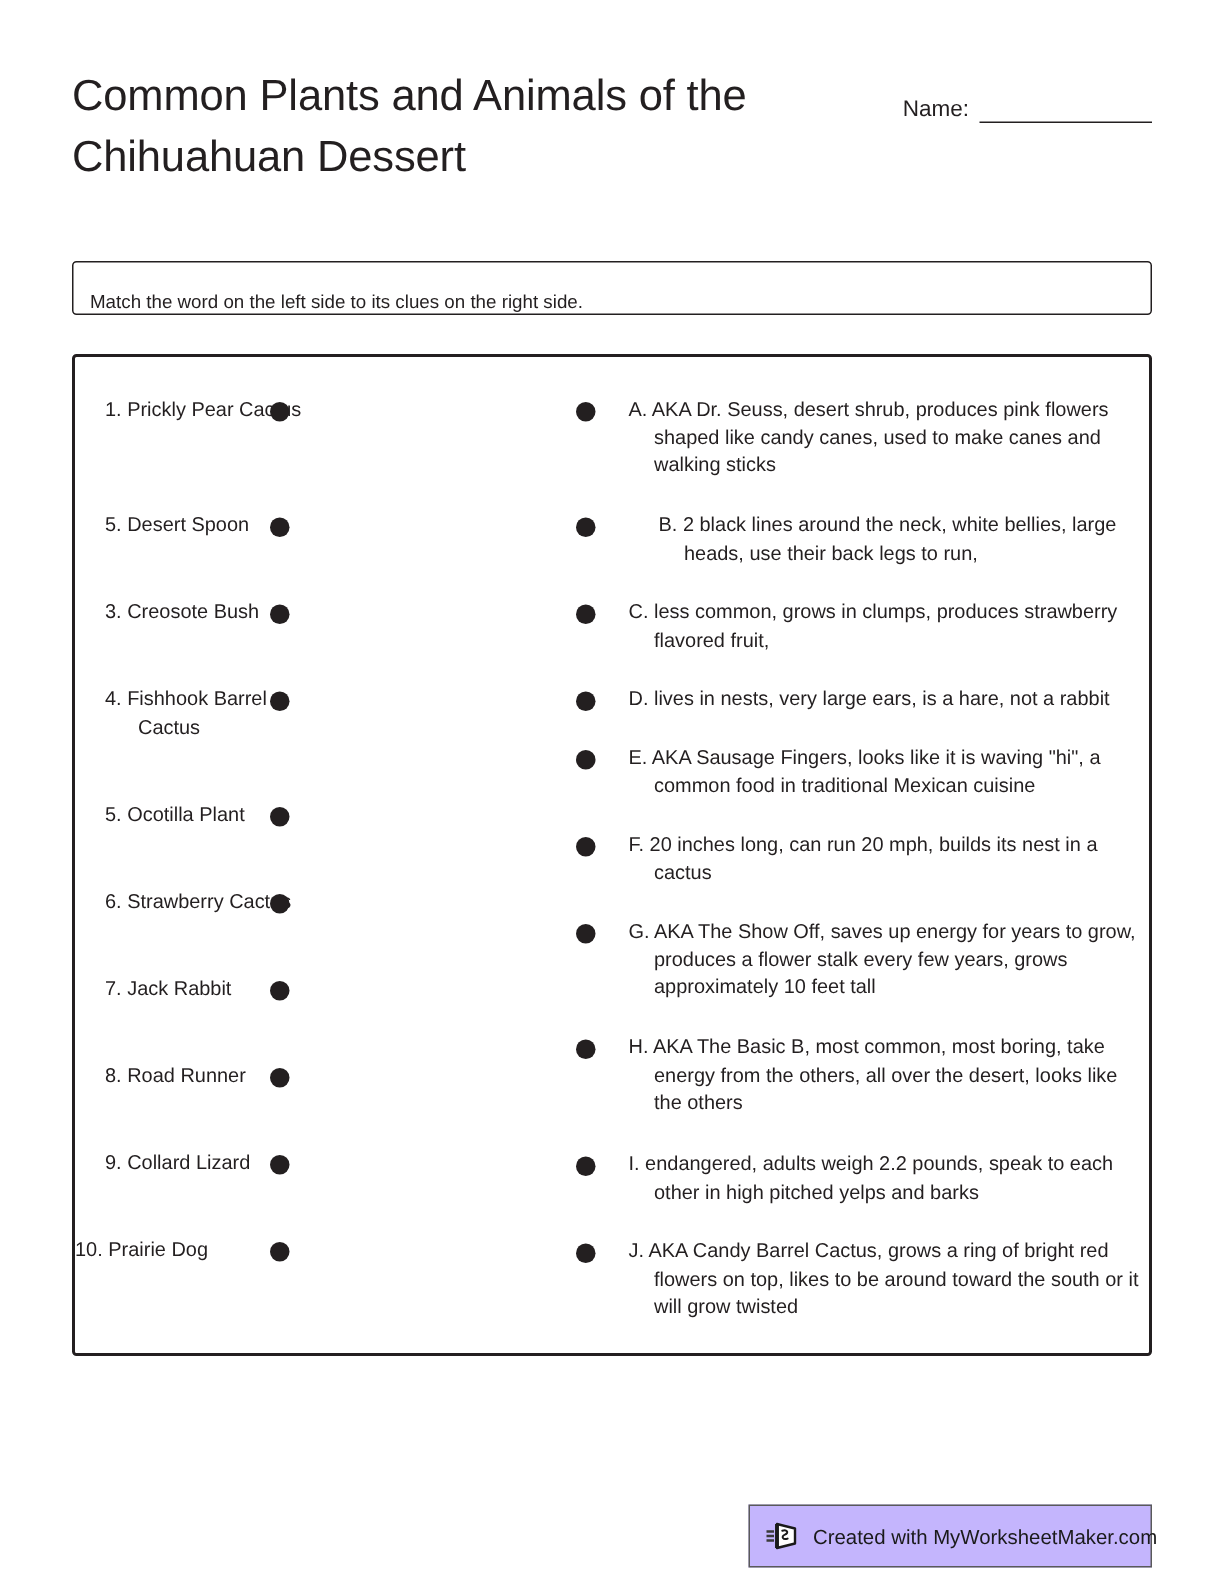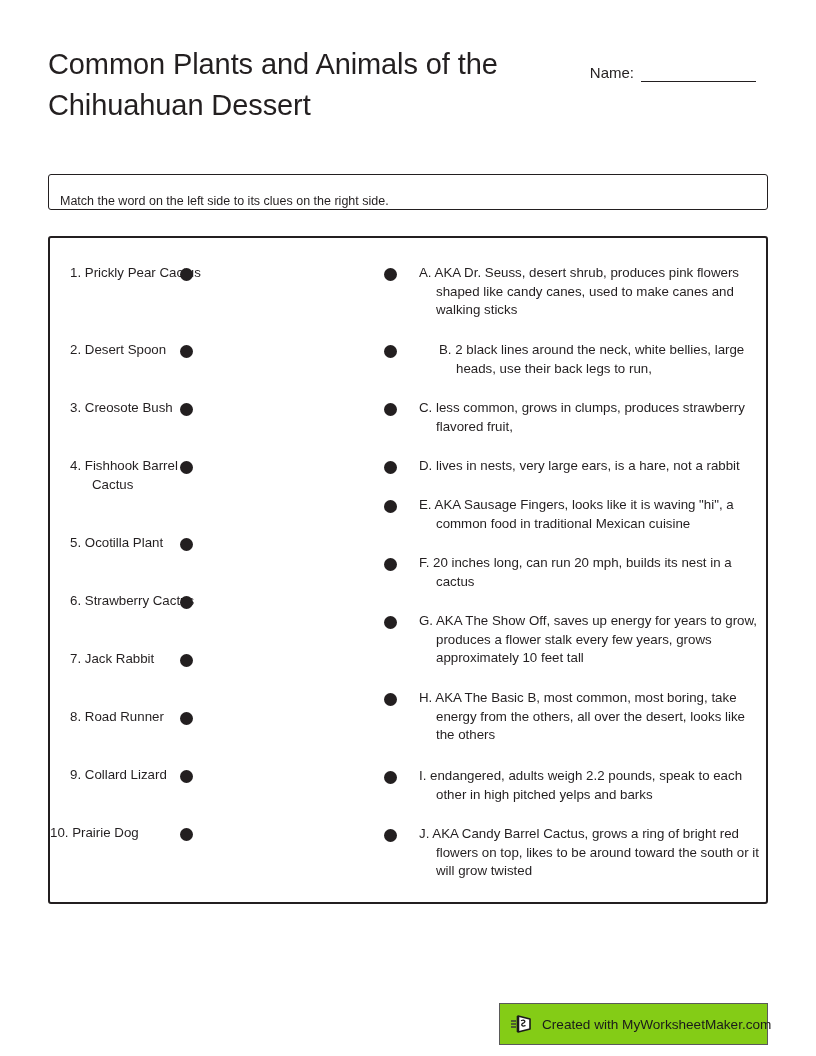--- a/index.html
+++ b/index.html
@@ -30,21 +30,21 @@
     top: 4px;
     width: 520px;
     font-size: 29px;
     line-height: 41px;
     font-weight: normal;
     color: #231f20;
     letter-spacing: -0.1px;
   }
   .namedate {
     position: absolute;
-    right: 12px;
+    right: 0;
     top: 6px;
     width: 185px;
   }
   .nd-row {
     display: flex;
     align-items: flex-end;
     justify-content: flex-end;
     height: 36px;
   }
   .nd-label {
@@ -156,21 +156,21 @@
   }
 
   
   .footer-badge {
     position: absolute;
     left: 499px;
     top: 1003px;
     width: 269px;
     height: 42px;
     border: 1.3px solid #5a5a5a;
-    background: #84cc16;
+    background: #c4b5fd;
     box-sizing: border-box;
     display: flex;
     align-items: center;
     padding-left: 10px;
   }
   .footer-logo {
     width: 24px;
     height: 24px;
     flex: 0 0 24px;
     position: relative;
@@ -201,21 +201,21 @@
   <span class="instruction-text">Match the word on the left side to its clues on the right side.</span>
 </div>
 
 <div class="match-box">
   <div class="words-col" id="words-col">
       <div class="word-row">
         <div class="word-text" style="top: 26px;">1. Prickly Pear Cactus</div>
         <div class="word-dot" style="top: 30px;"></div>
       </div>
       <div class="word-row">
-        <div class="word-text" style="top: 103px;">2. Desert Spoon</div>
+        <div class="word-text" style="top: 103px;">5. Desert Spoon</div>
         <div class="word-dot" style="top: 107px;"></div>
       </div>
       <div class="word-row">
         <div class="word-text" style="top: 161px;">3. Creosote Bush</div>
         <div class="word-dot" style="top: 165px;"></div>
       </div>
       <div class="word-row">
         <div class="word-text" style="top: 219px;">4. Fishhook Barrel Cactus</div>
         <div class="word-dot" style="top: 223px;"></div>
       </div>

